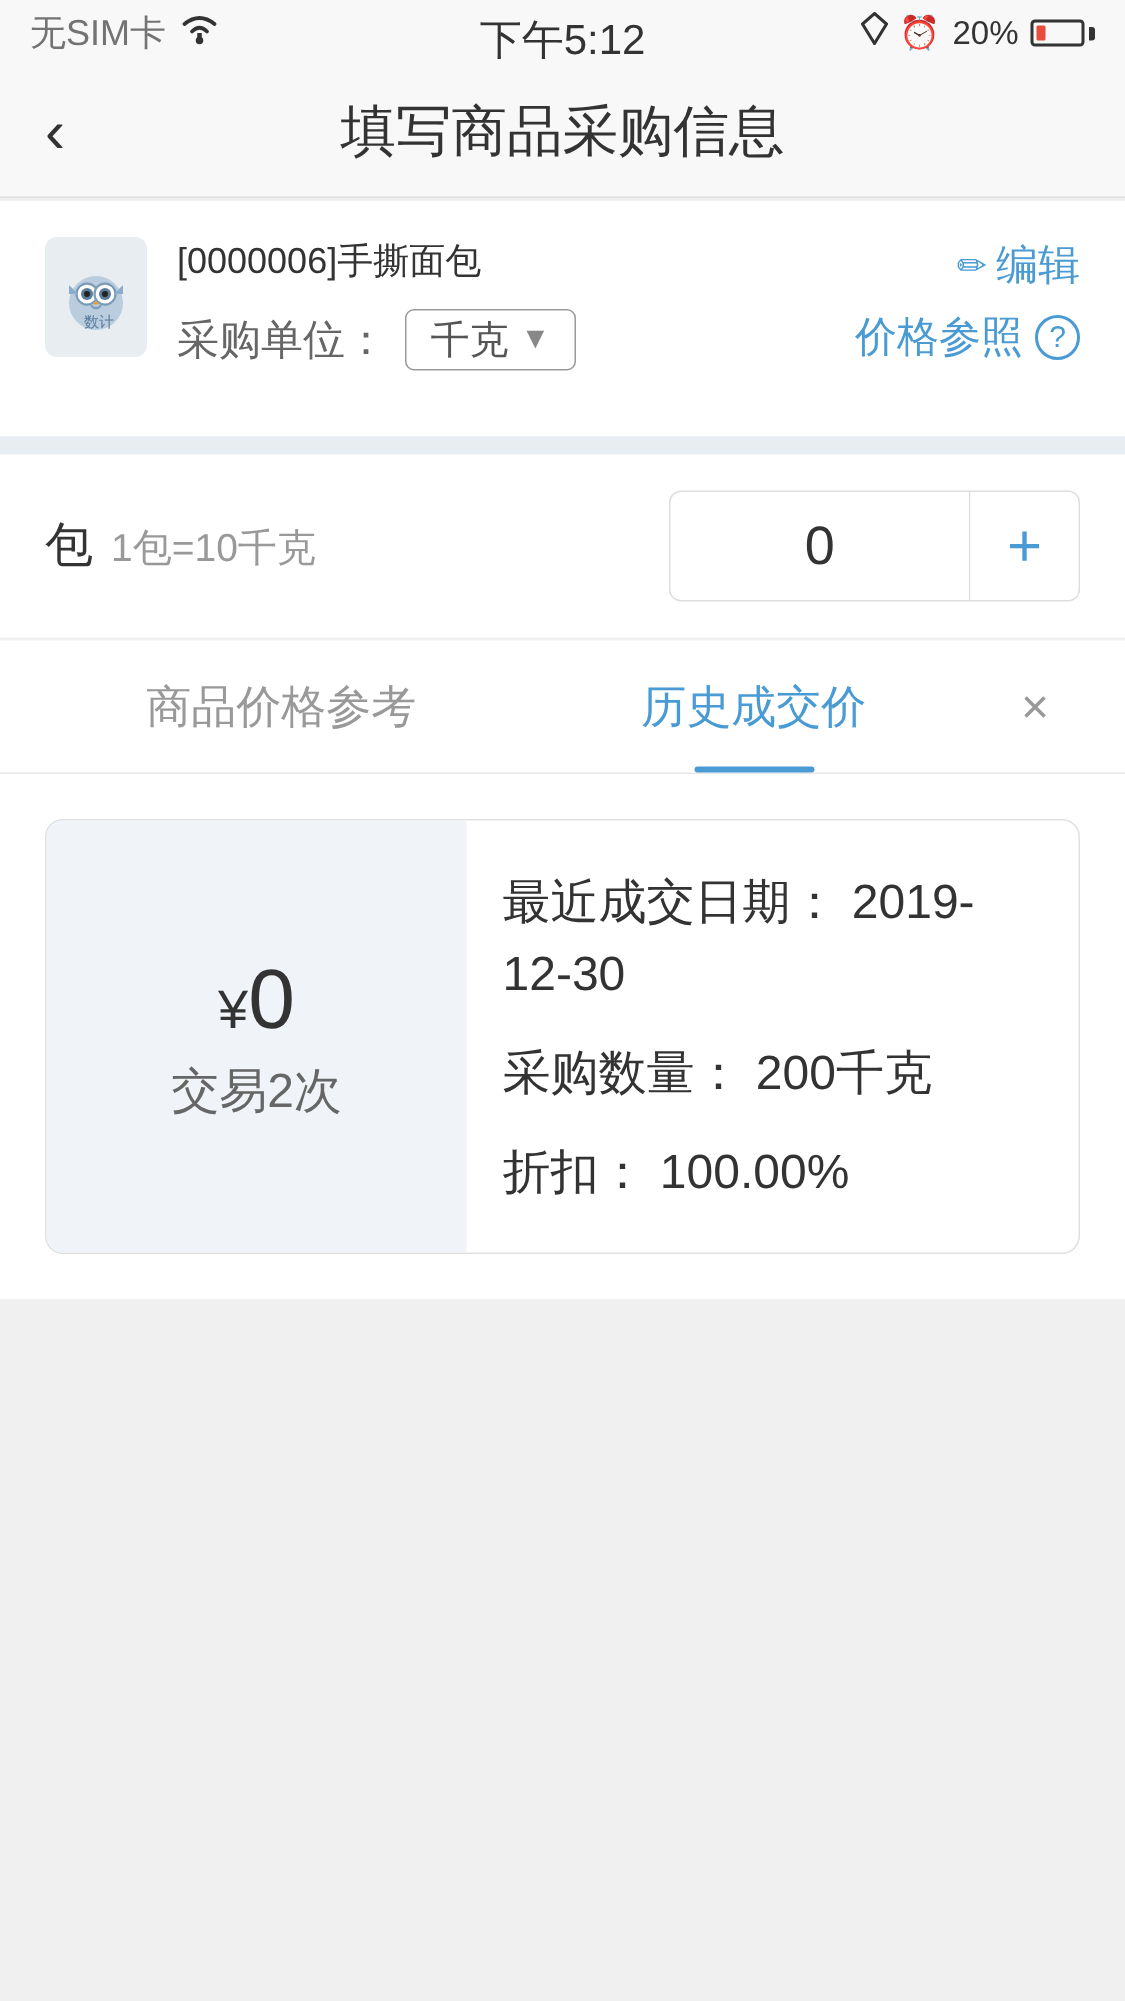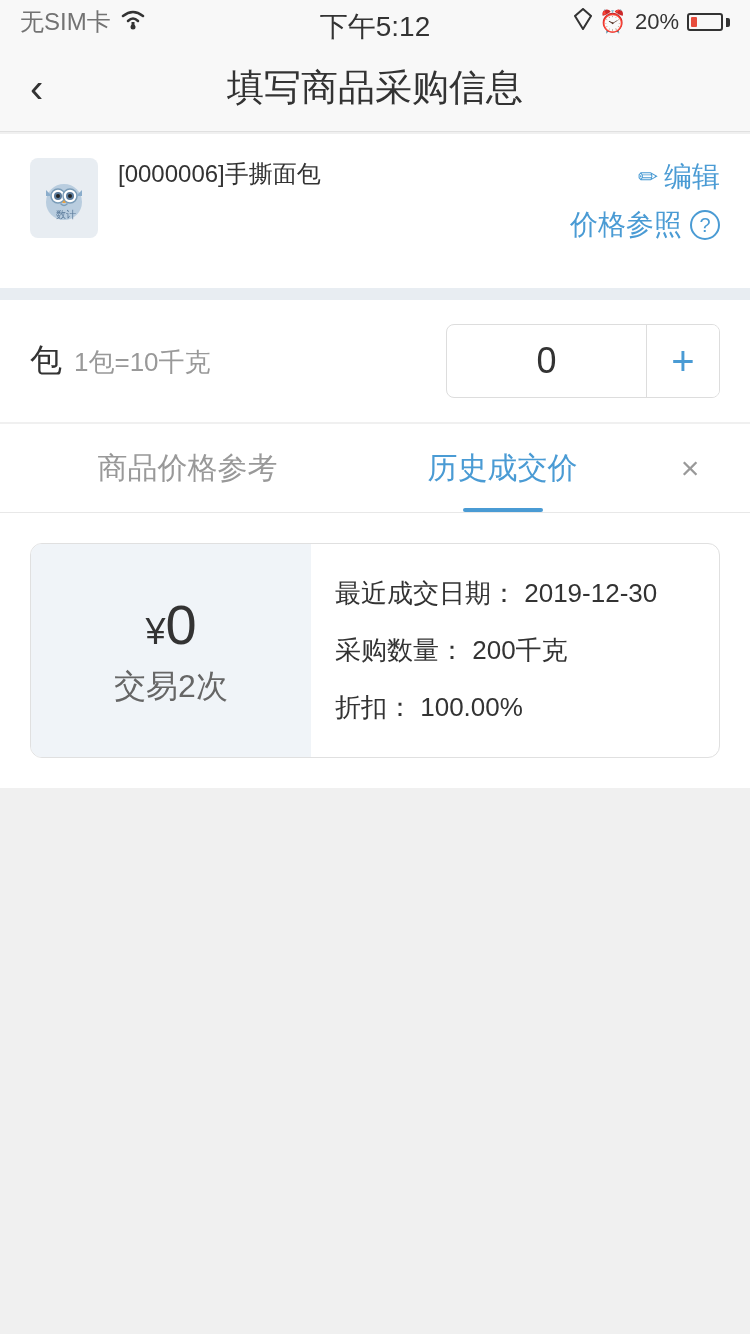--- a/index.html
+++ b/index.html
@@ -346,21 +346,21 @@
     }
     .price-card-right {
       flex: 1;
       padding: 30px 24px;
       display: flex;
       flex-direction: column;
       justify-content: center;
       gap: 18px;
     }
     .price-detail-row {
-      font-size: 26px;
+      font-size: 32px;
       color: #333;
       line-height: 1.5;
     }
 
     
     .main-content {
       background: #f0f0f0;
       min-height: 700px;
     }
   </style>
@@ -420,20 +420,27 @@
           <path d="M25 34 Q28 37 31 34" stroke="#7a9cb8" stroke-width="1.5" fill="none" stroke-linecap="round"></path>
           <polygon points="28,30 26,33 30,33" fill="#e8a040"></polygon>
           <path d="M10 20 L16 26 L10 26 Z" fill="#8aadcc"></path>
           <path d="M46 20 L40 26 L46 26 Z" fill="#8aadcc"></path>
 
           <text x="20" y="48" font-size="10" fill="#5a7a9a" font-family="sans-serif">数计</text>
         </svg>
       </div>
       <div class="product-info">
         <span class="product-name">[0000006]手撕面包</span>
+        <div class="purchase-unit-row">
+          <span>采购单位：</span>
+          <div class="unit-tag">
+            <span>千克</span>
+            <span class="caret">▼</span>
+          </div>
+        </div>
       </div>
     </div>
     <div class="price-ref-right">
       <span class="edit-link">
         <span class="edit-icon-small">✏</span>
         <span>编辑</span>
       </span>
       <div class="price-ref">
         <span>价格参照</span>
         <div class="help-circle">

